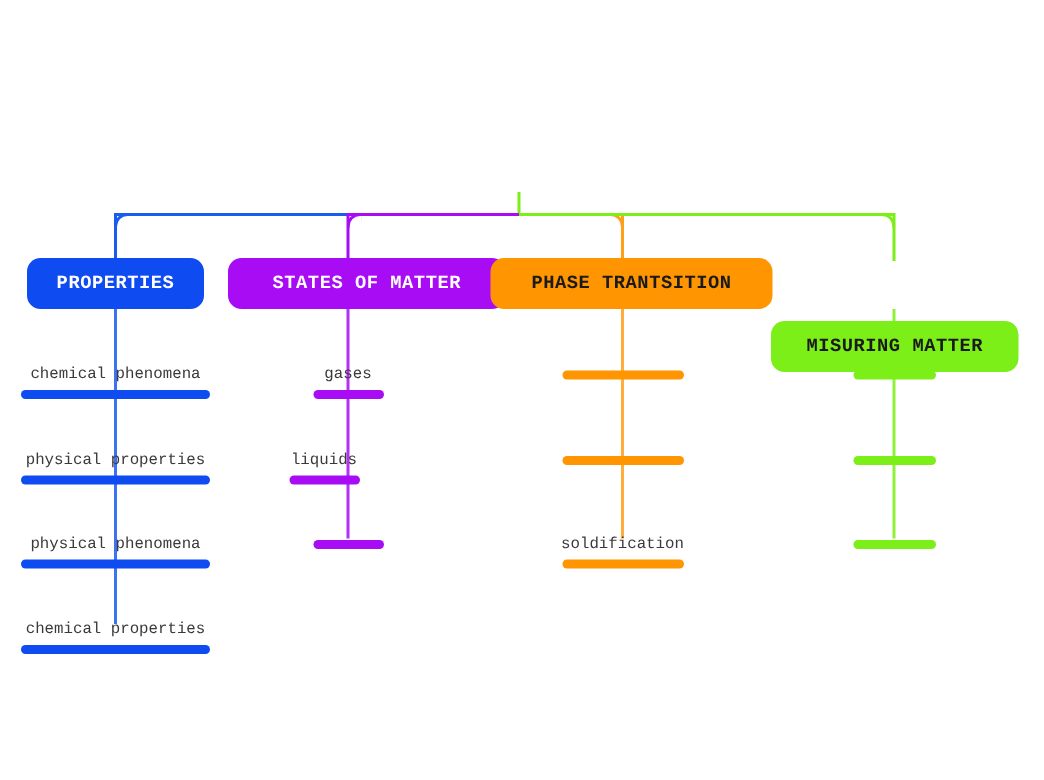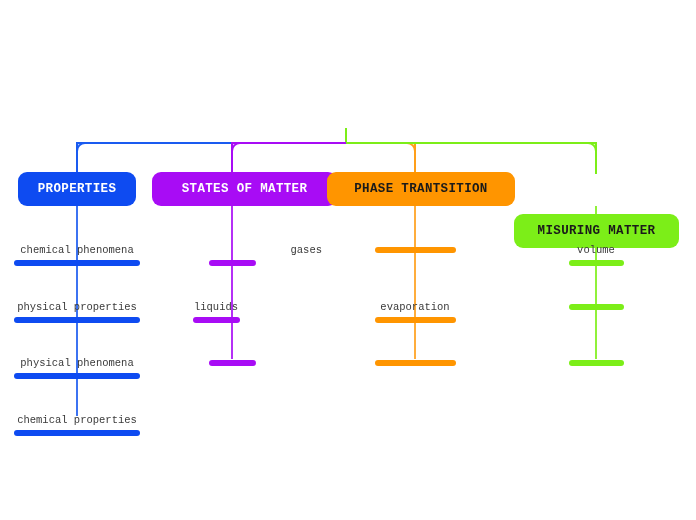--- a/index.html
+++ b/index.html
@@ -99,48 +99,47 @@
         <div class="leaf-bar" style="width: 126px; background: rgb(14, 75, 241);"></div>
       </div>
       <div class="leaf" style="left: -13px; top: 414px; width: 180px;">
         <div class="leaf-label" style="color: rgb(58, 58, 58);">chemical properties</div>
         <div class="leaf-bar" style="width: 126px; background: rgb(14, 75, 241);"></div>
       </div>
       <div class="cat-node" style="left: 152px; top: 172px; width: 185px; background: rgb(168, 12, 245); color: rgb(255, 255, 255);">
         <span>STATES OF MATTER</span>
       </div>
       <div class="leaf" style="left: 142px; top: 244px; width: 180px;">
-        <div class="leaf-label" style="color: rgb(58, 58, 58); text-align: right;">gases</div>
+        <div class="leaf-label" style="color: rgb(58, 58, 58);">gases</div>
         <div class="leaf-bar" style="width: 47px; background: rgb(168, 12, 245);"></div>
       </div>
       <div class="leaf" style="left: 126px; top: 301px; width: 180px;">
         <div class="leaf-label" style="color: rgb(58, 58, 58);">liquids</div>
         <div class="leaf-bar" style="width: 47px; background: rgb(168, 12, 245);"></div>
       </div>
       <div class="leaf" style="left: 142px; top: 357px; width: 180px;">
         <div class="leaf-bar" style="width: 47px; background: rgb(168, 12, 245);"></div>
       </div>
       <div class="cat-node" style="left: 327px; top: 172px; width: 188px; background: rgb(255, 149, 0); color: rgb(26, 26, 26);">
         <span>PHASE TRANTSITION</span>
       </div>
       <div class="leaf" style="left: 325px; top: 244px; width: 180px;">
         <div class="leaf-bar" style="width: 81px; background: rgb(255, 149, 0);"></div>
       </div>
       <div class="leaf" style="left: 325px; top: 301px; width: 180px;">
-        <div class="leaf-label" style="color: rgb(58, 58, 58);">evaporation</div>
         <div class="leaf-bar" style="width: 81px; background: rgb(255, 149, 0);"></div>
       </div>
       <div class="leaf" style="left: 325px; top: 357px; width: 180px;">
+        <div class="leaf-label" style="color: rgb(58, 58, 58);">soldification</div>
         <div class="leaf-bar" style="width: 81px; background: rgb(255, 149, 0);"></div>
       </div>
       <div class="cat-node" style="left: 514px; top: 186px; width: 165px; background: rgb(124, 238, 24); color: rgb(26, 26, 26); margin-top: 28px;">
         <span>MISURING MATTER</span>
       </div>
       <div class="leaf" style="left: 506px; top: 244px; width: 180px;">
-        <div class="leaf-label" style="color: rgb(58, 58, 58);">volume</div>
         <div class="leaf-bar" style="width: 55px; background: rgb(124, 238, 24);"></div>
       </div>
       <div class="leaf" style="left: 506px; top: 301px; width: 180px;">
         <div class="leaf-bar" style="width: 55px; background: rgb(124, 238, 24);"></div>
       </div>
       <div class="leaf" style="left: 506px; top: 357px; width: 180px;">
         <div class="leaf-bar" style="width: 55px; background: rgb(124, 238, 24);"></div>
       </div>
     </div>
 

